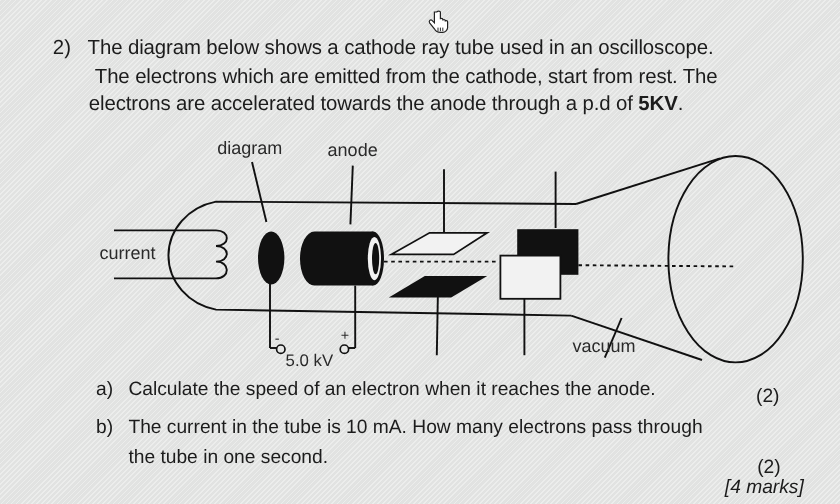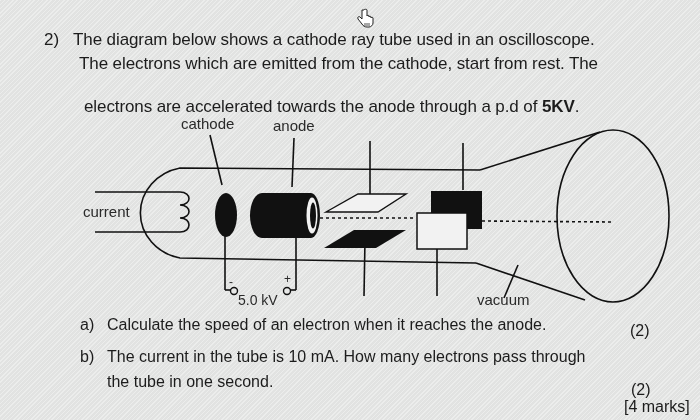--- a/index.html
+++ b/index.html
@@ -9,21 +9,21 @@
       background-image: repeating-linear-gradient(135deg, rgba(255,255,255,0.25) 0px, rgba(255,255,255,0.25) 1px, rgba(0,0,0,0.02) 1px, rgba(0,0,0,0.02) 3px);
       font-family: "Liberation Sans", sans-serif;
       color: #1c1c1c;
       position: relative;
     }
     .abs { position: absolute; white-space: nowrap; }
     .q-line { font-size: 17px; letter-spacing: -0.1px; }
     .q-num { left: 44px; top: 30px; font-size: 17px; }
     .l1 { left: 73px; top: 30px; }
     .l2 { left: 79px; top: 54px; }
-    .l3 { left: 84px; top: 77px; margin-top: 20px; }
+    .l3 { left: 74px; top: 77px; }
     .bold { font-weight: bold; }
     .lbl { font-size: 15px; color: #2a2a2a; }
     .sub { font-size: 16px; }
     .marks { font-size: 16px; }
     svg { position: absolute; left: 0; top: 0; }
     .cursor { left: 355px; top: 8px; width: 20px; height: 22px; }
   </style>
 </head>
 <body>
 
@@ -84,29 +84,29 @@
   <line x1="482" y1="221" x2="612" y2="222" stroke="#111" stroke-width="1.6" stroke-dasharray="3,3"></line>
 
   <polygon points="326,212 358,194 406,194 378,212" fill="#f2f2f2" stroke="#111" stroke-width="1.4"></polygon>
   <polygon points="324,248 354,230 406,230 376,248" fill="#111"></polygon>
 
   <rect x="431" y="191" width="51" height="38" fill="#111"></rect>
   <rect x="417" y="213" width="50" height="36" fill="#f2f2f2" stroke="#111" stroke-width="1.5"></rect>
 </svg>
 </div>
 
-<div class="abs lbl" style="left:181px;top:115px;">cathode</div>
+<div class="abs lbl" style="left:181px;top:115px;">diagram</div>
 <div class="abs lbl" style="left:273px;top:117px;">anode</div>
 <div class="abs lbl" style="left:83px;top:203px;">current</div>
 <div class="abs lbl" style="left:229px;top:275px;font-size:12px;">-</div>
 <div class="abs lbl" style="left:284px;top:272px;font-size:12px;">+</div>
 <div class="abs lbl" style="left:238px;top:292px;font-size:14px;">5.0 kV</div>
-<div class="abs lbl" style="left:477px;top:291px;">vacuum</div>
+<div class="abs lbl" style="left:477px;top:280px;">vacuum</div>
 
 <div class="abs sub" style="left:80px;top:316px;">a)</div>
 <div class="abs sub" style="left:107px;top:316px;text-align:right;">Calculate the speed of an electron when it reaches the anode.</div>
 <div class="abs marks" style="left:630px;top:322px;">(2)</div>
 
 <div class="abs sub" style="left:80px;top:348px;">b)</div>
 <div class="abs sub" style="left:107px;top:348px;text-align:right;">The current in the tube is 10 mA. How many electrons pass through</div>
 <div class="abs sub" style="left:107px;top:373px;text-align:center;">the tube in one second.</div>
 <div class="abs marks" style="left:631px;top:381px;">(2)</div>
-<div class="abs marks" style="left:624px;top:398px;">[4 marks]</div>
+<div class="abs marks" style="left:604px;top:398px;font-style:italic;">[4 marks]</div>
 
 </body></html>

